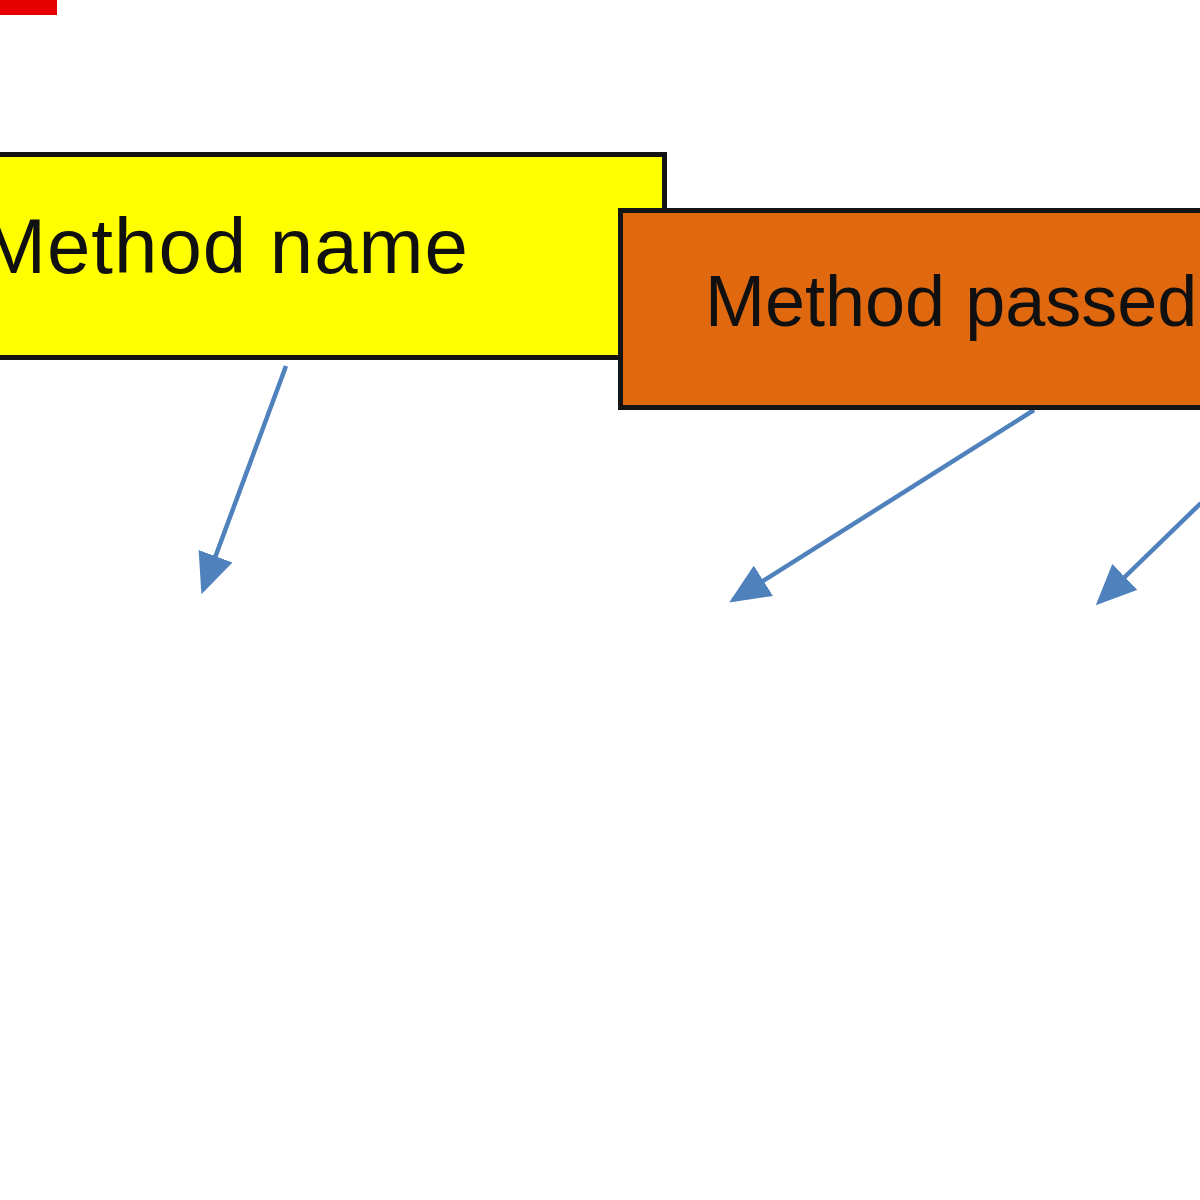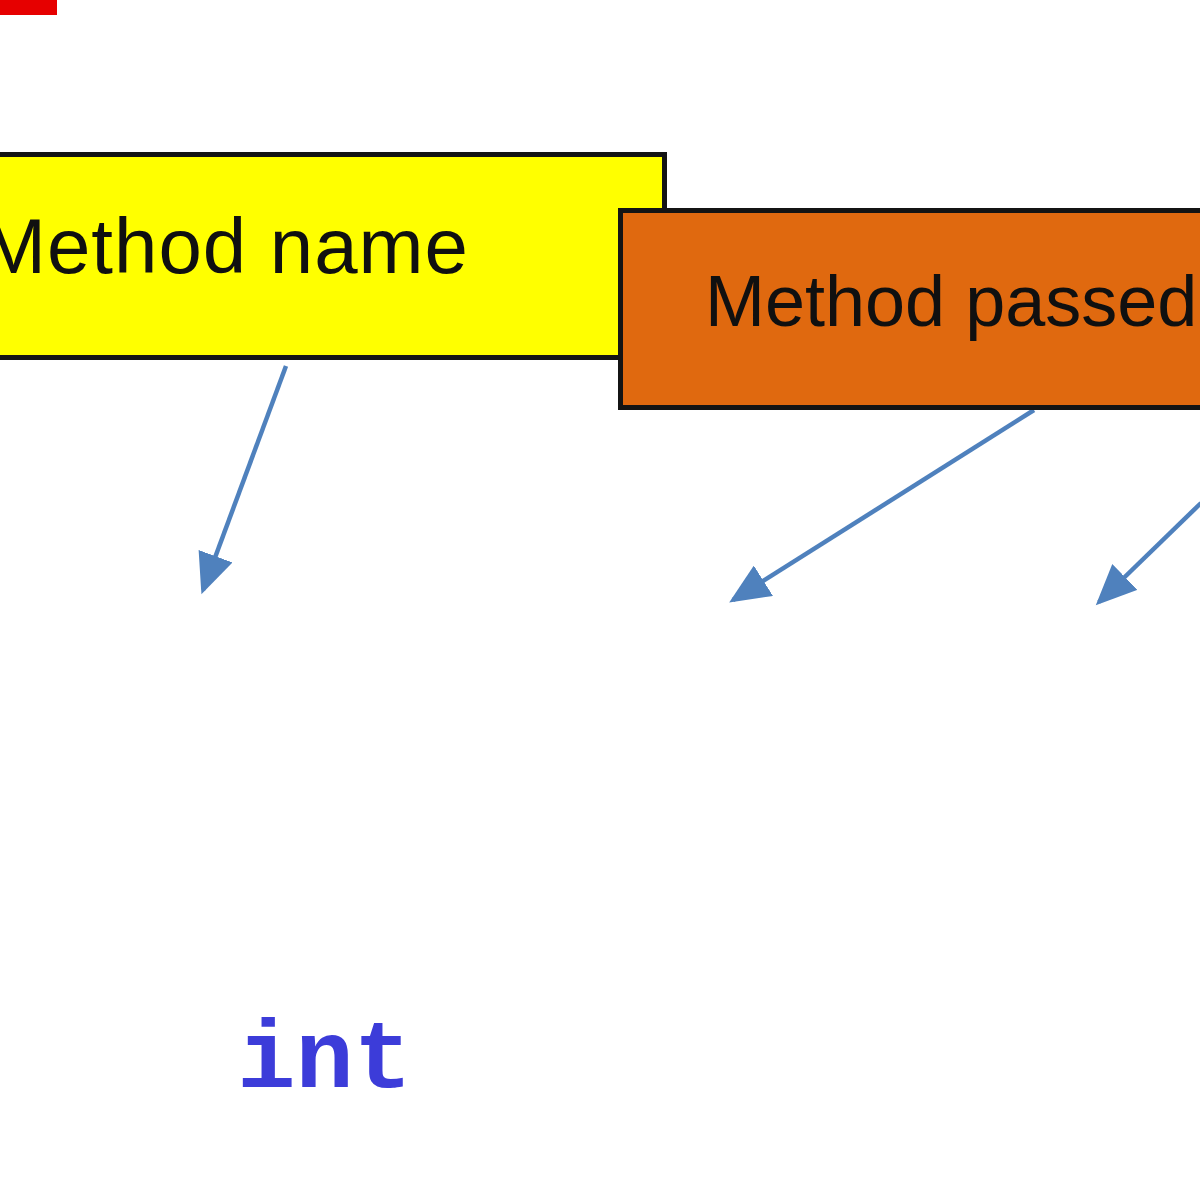--- a/index.html
+++ b/index.html
@@ -87,21 +87,20 @@
   <div class="callout callout-yellow">
     <span>Method name</span>
   </div>
 
   <div class="callout callout-orange">
     <span>Method passed</span>
   </div>
 
   <div class="code">
     <div class="code-line">
-      <span class="tok-kw">int</span>
       <span class="tok-plain"> </span>
       
       
       
       
       
       
     </div>
     
     

